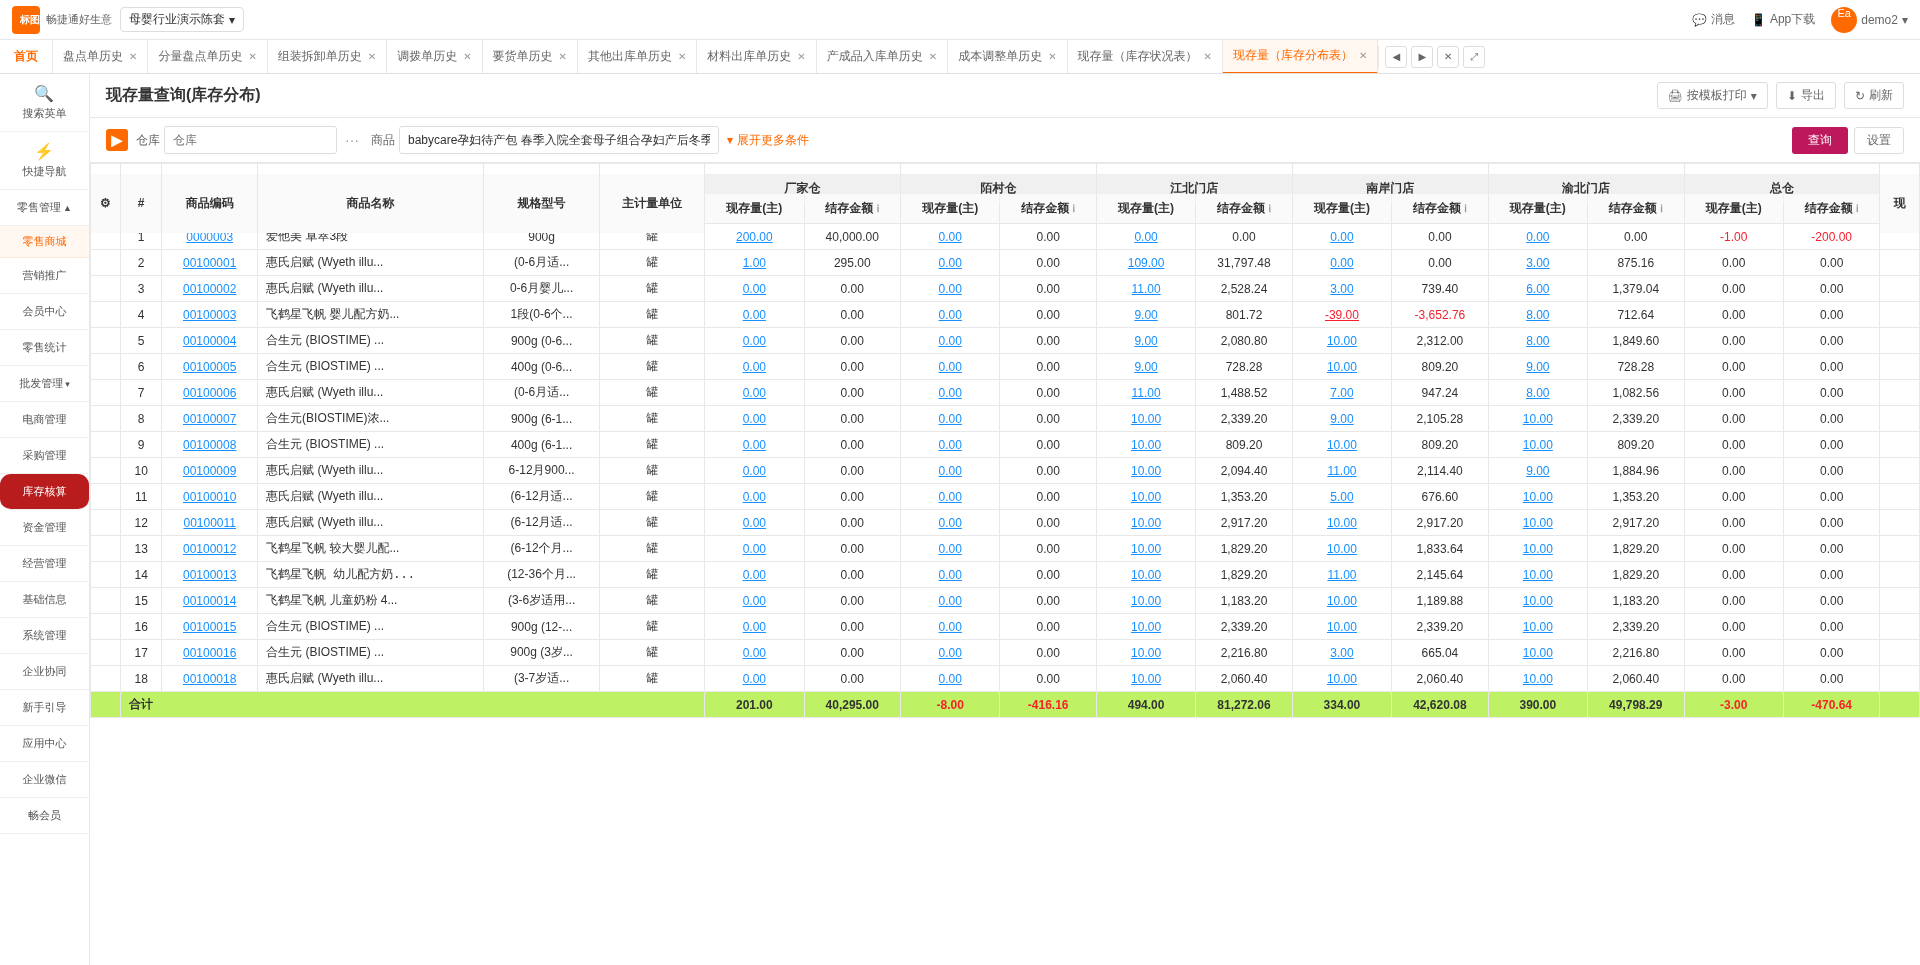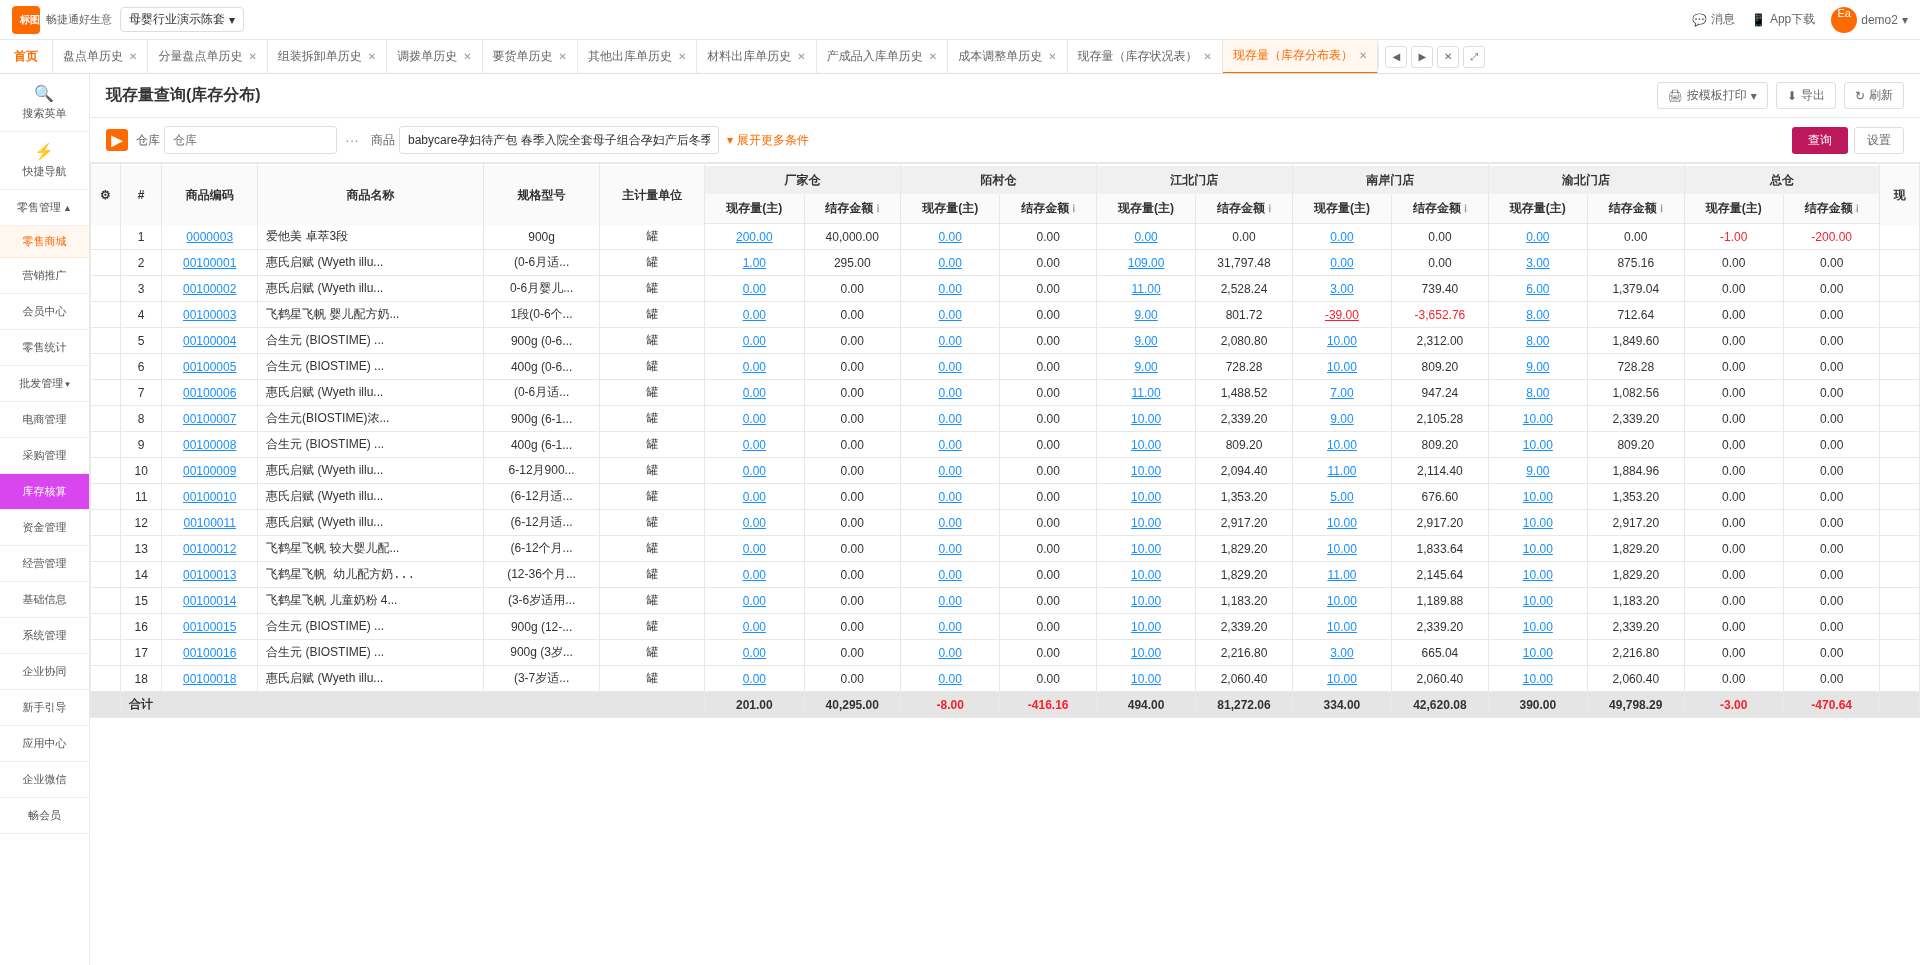--- a/index.html
+++ b/index.html
@@ -24,21 +24,21 @@
     .tab-close { font-size: 10px; color: #999; margin-left: 2px; }
     .tab-nav { display: flex; align-items: center; gap: 4px; padding: 0 6px; border-left: 1px solid #e8e8e8; }
     .tab-nav-btn { width: 22px; height: 22px; border: 1px solid #ddd; border-radius: 3px; background: #fff; cursor: pointer; display: flex; align-items: center; justify-content: center; font-size: 10px; color: #666; }
 
     
     .main-layout { display: flex; height: calc(965px - 40px - 34px); }
 
     
     .sidebar { width: 90px; background: #fff; border-right: 1px solid #e8e8e8; display: flex; flex-direction: column; overflow-y: auto; }
     .sidebar-item { padding: 10px 4px; text-align: center; cursor: pointer; font-size: 11px; color: #555; border-bottom: 1px solid #f0f0f0; }
-    .sidebar-item.active { background: #d946ef; color: #fff; }
+    .sidebar-item.active { background: #b91c1c; color: #fff; border-radius: 11px; }
     .sidebar-item-icon { font-size: 16px; margin-bottom: 3px; }
     .sidebar-sub { background: #fff7f0; }
     .sidebar-sub-item { padding: 8px 6px; text-align: center; cursor: pointer; font-size: 11px; color: #ff6a00; border-bottom: 1px solid #ffe8d6; }
 
     
     .content { flex: 1; overflow: hidden; display: flex; flex-direction: column; }
 
     
     .page-header { background: #fff; padding: 8px 16px; display: flex; align-items: center; justify-content: space-between; border-bottom: 1px solid #e8e8e8; }
     .page-title { font-size: 16px; font-weight: bold; color: #333; }
@@ -54,24 +54,24 @@
     .filter-input-wide { min-width: 320px; }
     .filter-ellipsis { color: #999; font-size: 14px; margin: 0 4px; }
     .filter-expand { display: flex; align-items: center; gap: 4px; color: #ff6a00; font-size: 12px; cursor: pointer; }
     .filter-btn-group { display: flex; gap: 6px; margin-left: auto; }
     .btn-query { background: #be185d; border: none; padding: 4px 16px; border-radius: 3px; cursor: pointer; font-size: 12px; color: #fff; }
     .btn-settings { background: #fff; border: 1px solid #ddd; padding: 4px 12px; border-radius: 3px; cursor: pointer; font-size: 12px; color: #666; }
 
     
     .table-wrapper { flex: 1; overflow: auto; background: #fff; }
     table { width: 100%; border-collapse: collapse; font-size: 12px; }
-    thead th { background: #fafafa; border: 1px solid #e8e8e8; padding: 6px 8px; text-align: center; font-weight: 600; color: #333; white-space: nowrap; position: sticky; top: 2px; z-index: 2; }
+    thead th { background: #fafafa; border: 1px solid #e8e8e8; padding: 6px 8px; text-align: center; font-weight: 600; color: #333; white-space: nowrap; position: sticky; top: 10px; z-index: 2; }
     thead th.group-header { background: #f0f0f0; }
     tbody td { border: 1px solid #e8e8e8; padding: 4px 8px; text-align: center; white-space: nowrap; color: #333; }
-    tbody tr.total-row { background: #e5e5e5; font-weight: bold; border-radius: 13px; }
+    tbody tr.total-row { background: #bef264; font-weight: bold; border-radius: 13px; }
     .link-text { color: #1890ff; text-decoration: underline; cursor: pointer; }
     .negative { color: #f5222d; }
     .settings-col { width: 30px; }
     .info-icon { color: #999; font-size: 10px; cursor: pointer; }
 
     
     ::-webkit-scrollbar { width: 6px; height: 6px; }
     ::-webkit-scrollbar-track { background: #f1f1f1; }
     ::-webkit-scrollbar-thumb { background: #ccc; border-radius: 3px; }
   </style>

